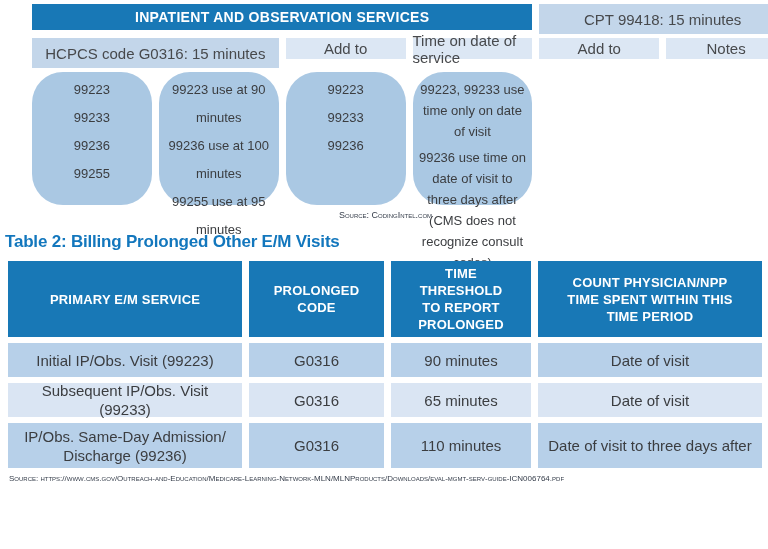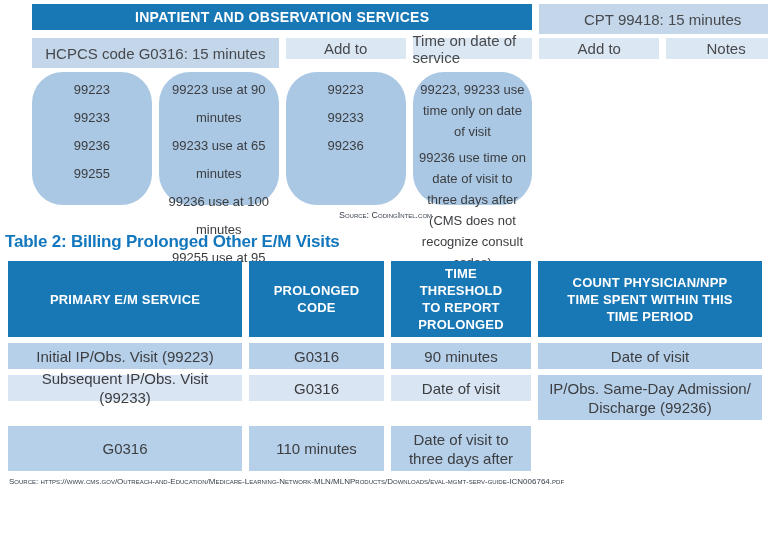--- a/index.html
+++ b/index.html
@@ -76,21 +76,21 @@
     font-size: 13px; font-weight: bold; letter-spacing: 0.2px;
     height: 76px; display: flex; align-items: center; justify-content: center;
     text-align: center; line-height: 17px;
   }
   .t2-head.pad-s { padding: 16px 28px; }
   .t2-head.pad-m { padding: 0 16px; }
   .t2-head.pad-l { padding: 8px 18px; }
   .t2-cell {
     display: flex; align-items: center; justify-content: center;
     text-align: center; font-size: 15px; color: #3b3d40;
-    height: 26px; line-height: 19px; padding: 0 6px;
+    height: 34px; line-height: 19px; padding: 0 6px;
   }
   .row-medium { background: #b7d0e9; }
   .row-light  { background: #dae5f3; }
   .t2-cell.tall { height: 45px; }
 </style>
 </head>
 <body>
 
 <div class="page">
 
@@ -108,21 +108,20 @@
 
     <div class="datacell">
       <div>99223</div>
       <div>99233</div>
       <div>99236</div>
       <div>99255</div>
     </div>
 
     <div class="datacell">
       <div>99223 use at 90 minutes</div>
-      <div>99233 use at 65 minutes</div>
       <div>99236 use at 100 minutes</div>
       <div>99255 use at 95 minutes</div>
     </div>
 
     <div class="datacell">
       <div>99223</div>
       <div>99233</div>
       <div>99236</div>
     </div>
 
@@ -142,20 +141,21 @@
     <div class="t2-head pad-s">TIME THRESHOLD TO REPORT PROLONGED</div>
     <div class="t2-head pad-l">COUNT PHYSICIAN/NPP TIME SPENT WITHIN THIS TIME PERIOD</div>
 
     <div class="t2-cell row-medium">Initial IP/Obs. Visit (99223)</div>
     <div class="t2-cell row-medium">G0316</div>
     <div class="t2-cell row-medium">90 minutes</div>
     <div class="t2-cell row-medium">Date of visit</div>
 
     <div class="t2-cell row-light">Subsequent IP/Obs. Visit (99233)</div>
     <div class="t2-cell row-light">G0316</div>
+    <div class="t2-cell row-light">65 minutes</div>
     <div class="t2-cell row-light">Date of visit</div>
 
     <div class="t2-cell row-medium tall">IP/Obs. Same-Day Admission/ Discharge (99236)</div>
     <div class="t2-cell row-medium tall">G0316</div>
     <div class="t2-cell row-medium tall">110 minutes</div>
     <div class="t2-cell row-medium tall">Date of visit to three days after</div>
   </div>
 
   <div class="source-line source-2">Source: https://www.cms.gov/Outreach-and-Education/Medicare-Learning-Network-MLN/MLNProducts/Downloads/eval-mgmt-serv-guide-ICN006764.pdf</div>
 

